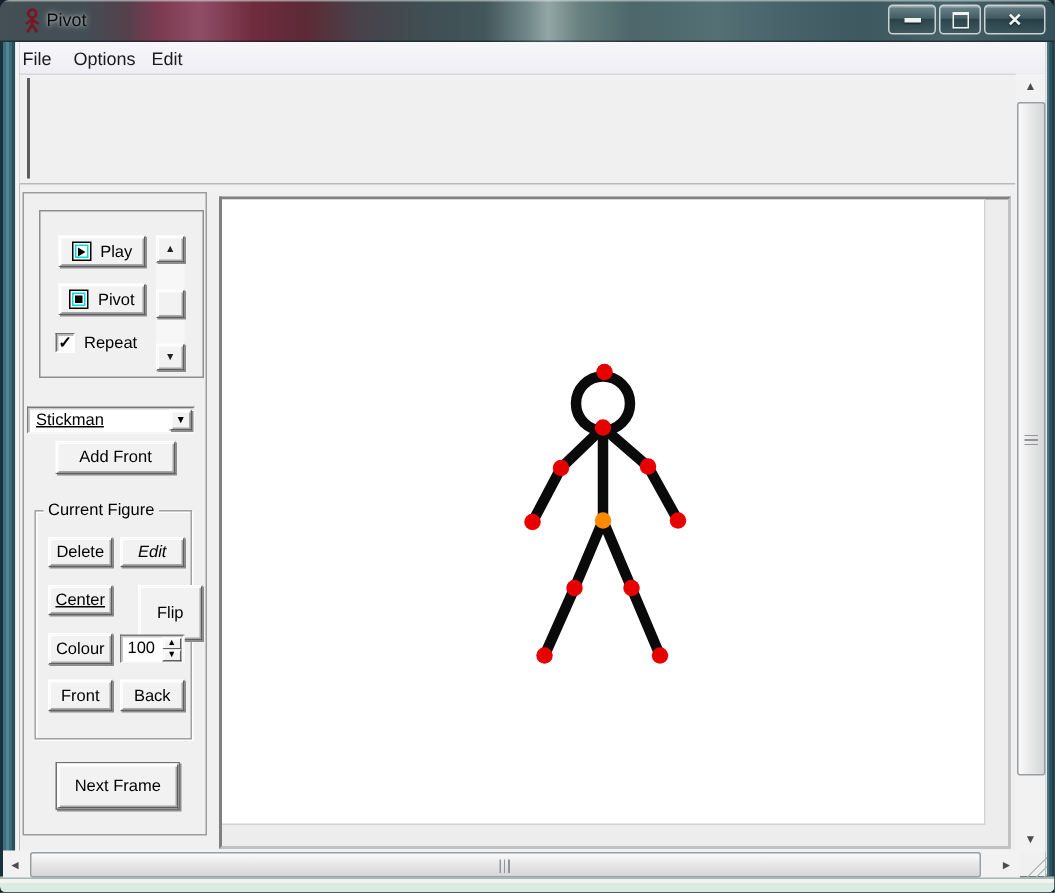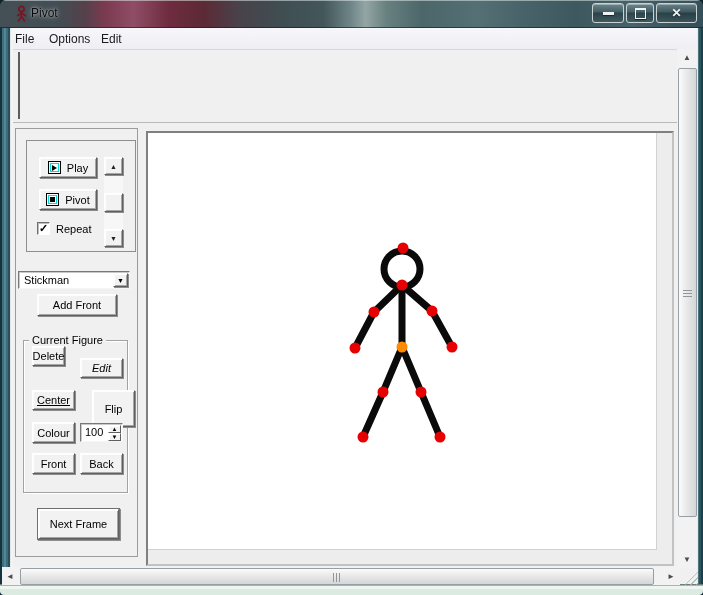--- a/index.html
+++ b/index.html
@@ -156,33 +156,33 @@
     <div class="mini-track" style="left:104px;top:157px;width:19px;height:90px;"></div>
     <div class="b3" style="left:104px;top:157px;width:19px;height:18px;">
         <span class="arrow-glyph">▲</span>
       </div>
     <div class="b3" style="left:104px;top:193px;width:19px;height:19px;"></div>
     <div class="b3" style="left:104px;top:229px;width:19px;height:18px;">
         <span class="arrow-glyph">▼</span>
       </div>
 
     <div class="sunken" style="left:18px;top:271px;width:112px;height:18px;">
-      <span class="lbl" style="left:5px;top:2px;">Stickman</span>
+      <span class="lbl" style="left:5px;top:2px;text-decoration:underline;">Stickman</span>
       <div class="b3" style="right:1px;top:1px;width:15px;height:14px;left:auto;">
         <span style="font-size:7px;">▼</span>
       </div>
     </div>
     <div class="b3" style="left:37px;top:294px;width:80px;height:22px;">
       <span>Add Front</span>
     </div>
 
     <div class="groupbox" style="left:23px;top:340px;width:105px;height:153px;"></div>
     <span class="grouplabel" style="left:29px;top:334px;">Current Figure</span>
 
-    <div class="b3" style="left:32px;top:346px;width:33px;height:20px;">
+    <div class="b3" style="left:32px;top:358px;width:43px;height:20px;">
         <span>Delete</span>
       </div>
     <div class="b3" style="left:80px;top:358px;width:43px;height:20px;font-style:italic;">
         <span>Edit</span>
       </div>
     <div class="b3" style="left:32px;top:390px;width:43px;height:20px;text-decoration:underline;">
         <span>Center</span>
       </div>
     <div class="b3" style="left:92px;top:390px;width:43px;height:37px;">
         <span>Flip</span>

